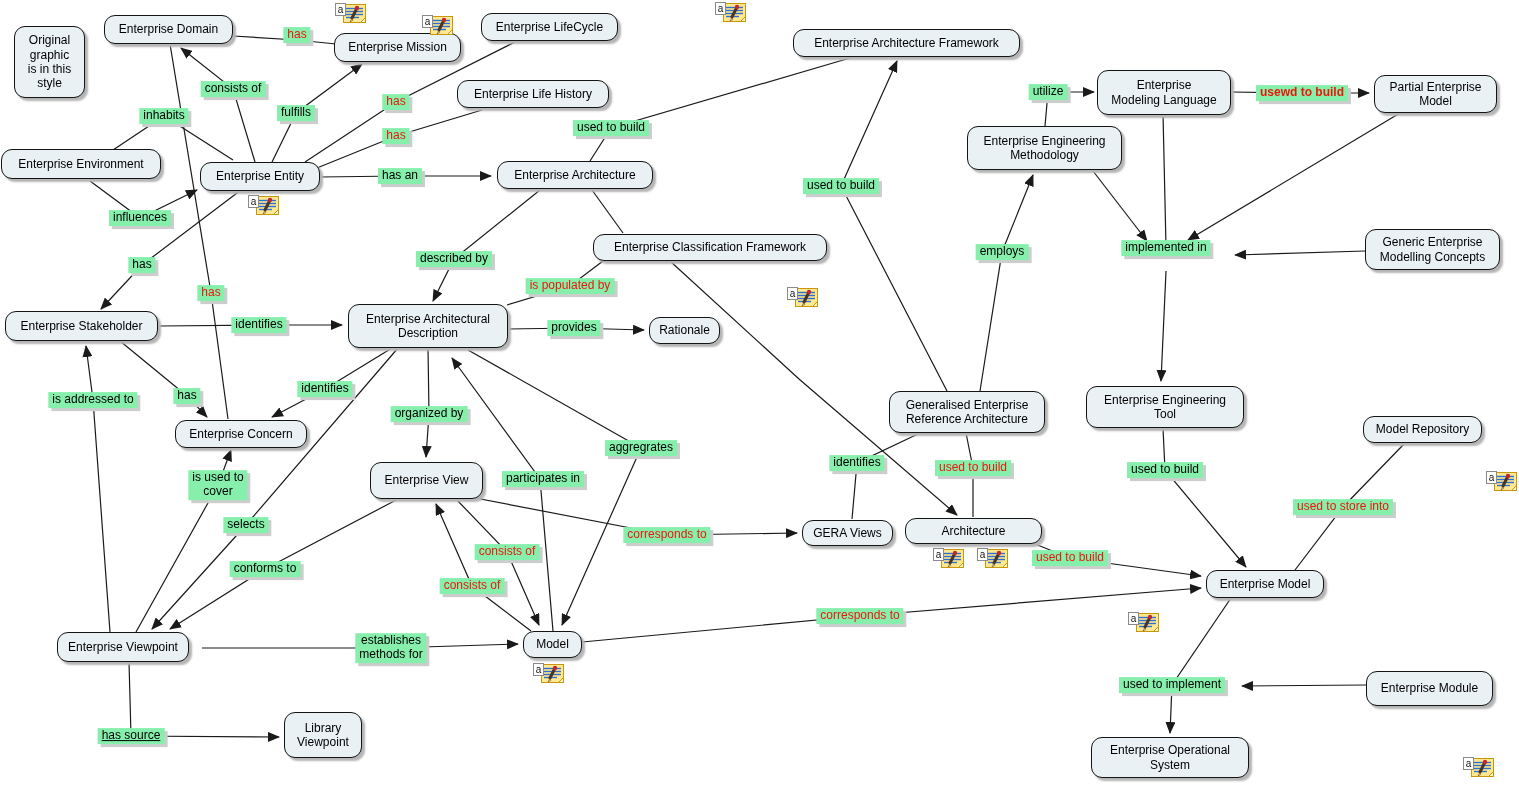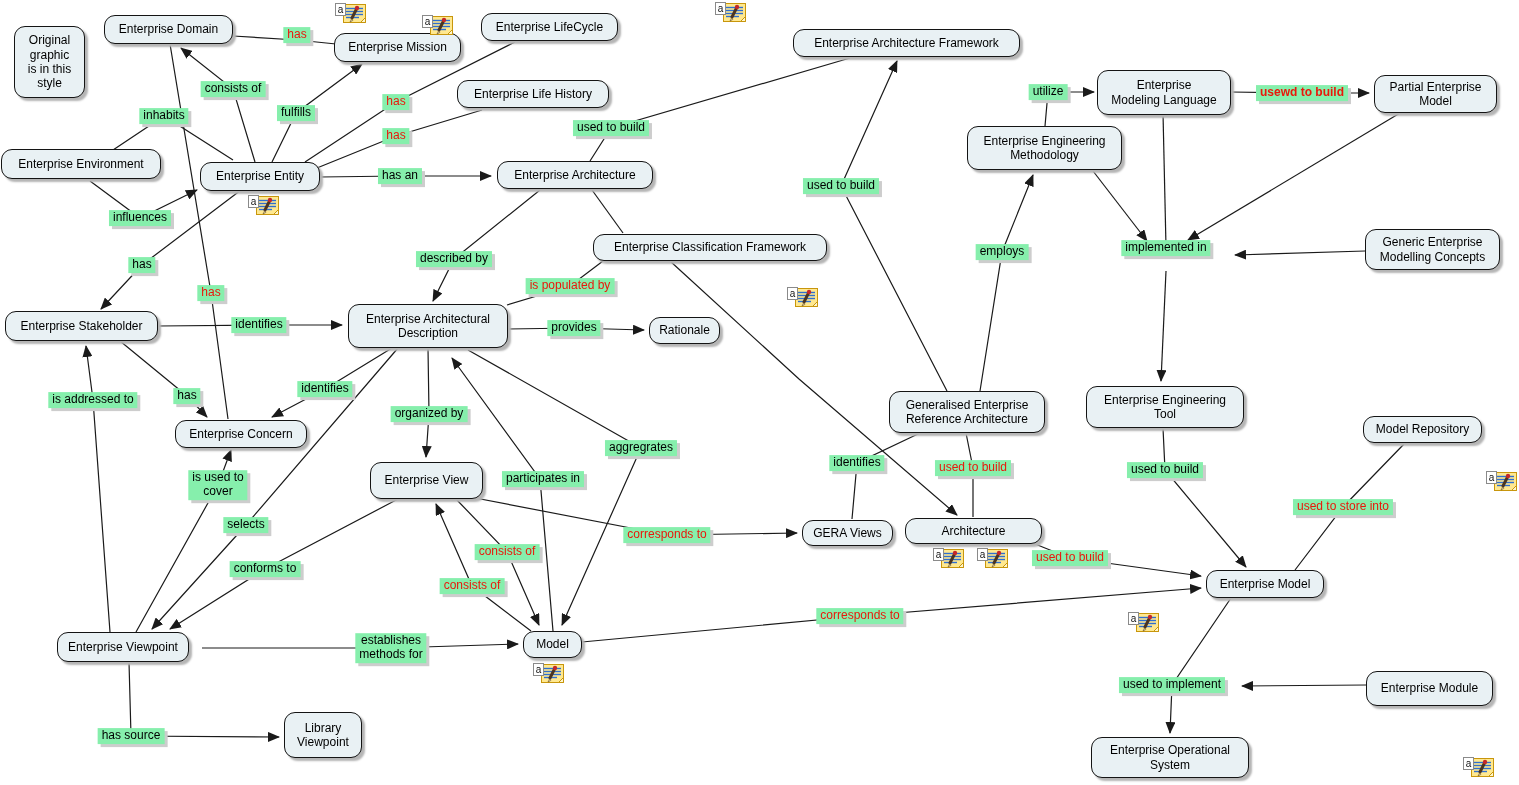--- a/index.html
+++ b/index.html
@@ -116,21 +116,21 @@
     <div class="llabel" style="left: 543px; top: 479px;">participates in</div>
     <div class="llabel red" style="left: 667px; top: 535px;">corresponds to</div>
     <div class="llabel red" style="left: 507px; top: 552px;">consists of</div>
     <div class="llabel red" style="left: 472px; top: 586px;">consists of</div>
     <div class="llabel" style="left: 1165px; top: 470px;">used to build</div>
     <div class="llabel red" style="left: 1343px; top: 507px;">used to store into</div>
     <div class="llabel red" style="left: 1070px; top: 558px;">used to build</div>
     <div class="llabel red" style="left: 860px; top: 616px;">corresponds to</div>
     <div class="llabel" style="left: 391px; top: 648px;">establishes
 methods for</div>
-    <div class="llabel" style="left: 131px; top: 736px;">has source</div>
+    <div class="llabel" style="left: 131px; top: 736px; text-decoration: underline;">has source</div>
     <div class="llabel" style="left: 1172px; top: 685px;">used to implement</div>
     <div class="node" style="left: 14px; top: 26px; width: 71px; height: 72px;">Original
 graphic
 is in this
 style</div>
     <div class="node" style="left: 104px; top: 15px; width: 129px; height: 29px;">Enterprise Domain</div>
     <div class="node" style="left: 334px; top: 33px; width: 127px; height: 29px;">Enterprise Mission</div>
     <div class="node" style="left: 473px; top: 13px; width: 137px; height: 28px; margin-left: 8px;">Enterprise LifeCycle</div>
     <div class="node" style="left: 457px; top: 80px; width: 152px; height: 28px;">Enterprise Life History</div>
     <div class="node" style="left: 793px; top: 29px; width: 227px; height: 28px;">Enterprise Architecture Framework</div>

